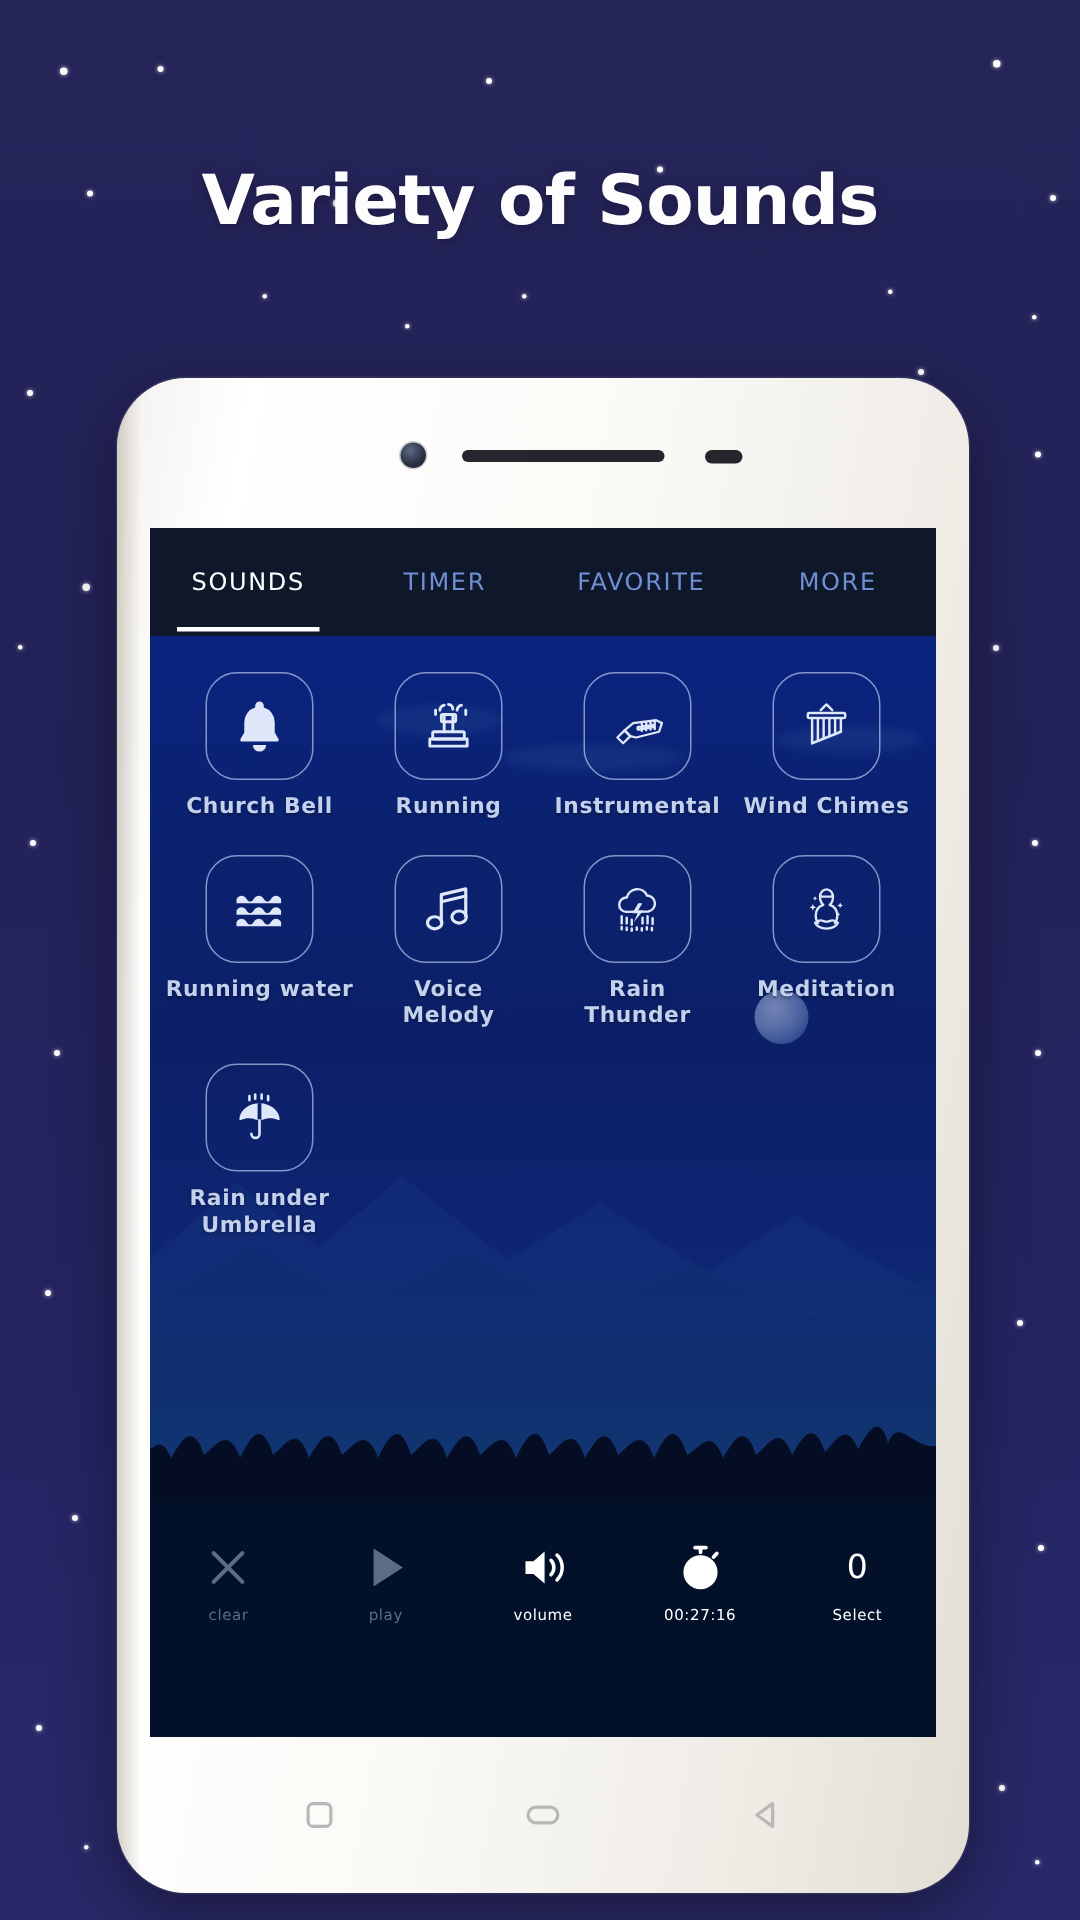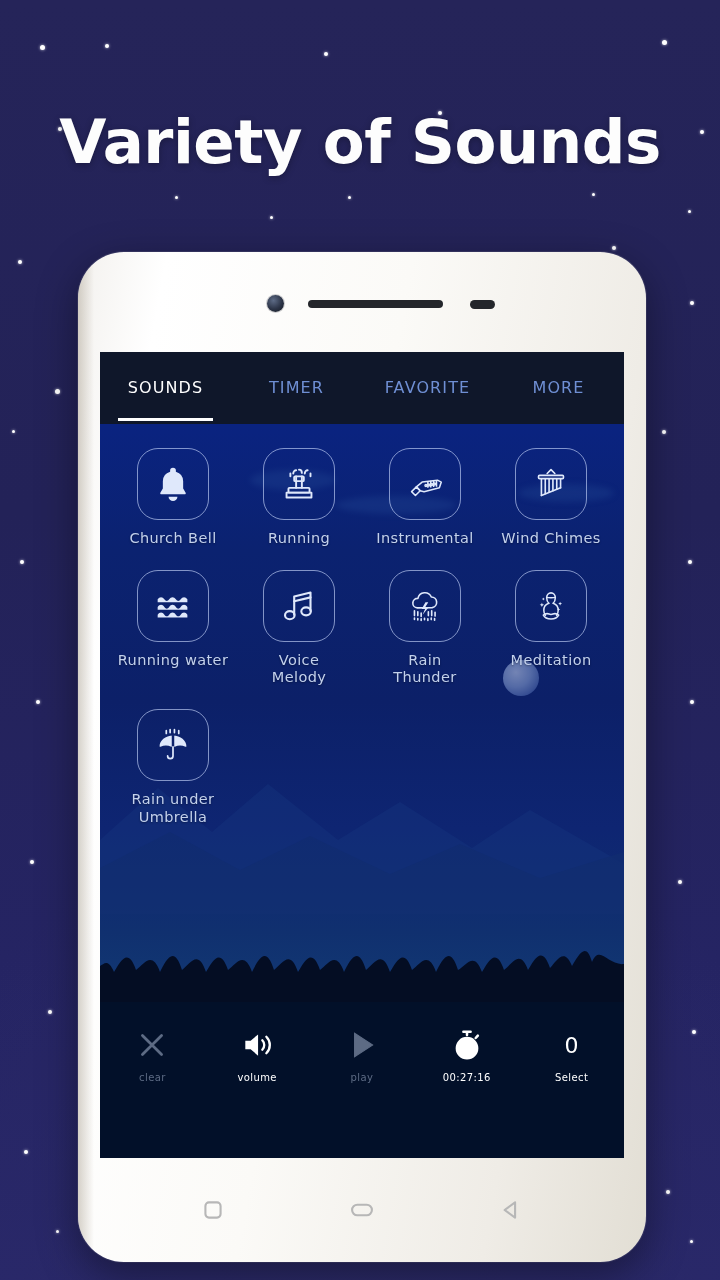--- a/index.html
+++ b/index.html
@@ -18,21 +18,21 @@
       linear-gradient(180deg,#252459 0%,#232258 40%,#252463 75%,#28276a 100%);
   }
   .star{ position:absolute; background:#ffffff; border-radius:50%;
          box-shadow:0 0 3px rgba(255,255,255,.75); }
 
   
   #headline{
     position:absolute; left:0; right:0; top:106px;
     text-align:center;
     font-family:"DejaVu Sans", sans-serif;
-    font-size:61px; font-weight:700; letter-spacing:-.5px;
+    font-size:46px; font-weight:700; letter-spacing:-.5px;
     color:#fdfdfd;
     text-shadow:0 2px 7px rgba(0,0,0,.28);
   }
 
   
   #phone{
     position:absolute; left:78px; top:252px;
     width:568px; height:1010px;
     border-radius:46px;
     background:linear-gradient(100deg,#f3f1ee 0%,#ffffff 12%,#fbfaf7 45%,#efece6 78%,#e2ded4 100%);
@@ -74,21 +74,21 @@
   .tab{ position:relative; flex:1; text-align:center;
         font-family:"DejaVu Sans", sans-serif;
         font-size:16px; letter-spacing:1.1px; color:#6f8fd4; z-index:2;
         padding-bottom:2px; }
   .tab.active{ color:#ffffff; }
   .tab.active .tab-underline{
     position:absolute; left:14%; right:14%; bottom:-22px; height:3px; background:#ffffff; }
 
   
   #scene{ position:relative; height:578px; overflow:hidden;
-          background:linear-gradient(180deg,#0a2380 0%,#0b2270 22%,#0c2068 48%,#0e2572 70%,#10306f 88%,#123a74 100%); }
+          background:linear-gradient(180deg,#0a2380 0%,#0b2270 22%,#0c2068 48%,#0e2572 70%,#10306f 88%,#123a74 100%);font-weight:bold; }
   #moon{ position:absolute; left:403px; top:236px; width:36px; height:36px; border-radius:50%;
          background:radial-gradient(circle at 36% 34%, #c8d6f2 0%, #8fa7d8 45%, #2a4798 100%);
          opacity:.55; filter:blur(.4px); }
   .cloud{ position:absolute; background:#1d3f8d; border-radius:50%; opacity:.45; filter:blur(3px); }
   #mountains{ position:absolute; left:0; right:0; bottom:88px; height:170px; opacity:.55; }
   #grass{ position:absolute; left:0; right:0; bottom:0; height:92px; }
 
   
   #grid{ position:absolute; left:0; right:0; top:24px;
          display:grid; grid-template-columns:repeat(4,1fr); row-gap:22px; padding:0 10px; z-index:3; }
@@ -344,35 +344,35 @@
 
     <div id="toolbar">
 
       <div class="tool dim">
         <svg viewBox="0 0 32 32" fill="none" stroke-width="2.6" stroke-linecap="round">
           <path d="M7 7l18 18M25 7L7 25"></path>
         </svg>
         <span class="tool-label">clear</span>
       </div>
 
+      <div class="tool dim">
+        <svg viewBox="0 0 32 32" stroke="none">
+          <path d="M9 5l17 11L9 27z"></path>
+        </svg>
+        <span class="tool-label">play</span>
+      </div>
+
       <div class="tool bright">
         <svg viewBox="0 0 32 32">
           <path d="M5 12h5l7-6v20l-7-6H5z" stroke="none"></path>
           <path d="M21 11.5a6.5 6.5 0 0 1 0 9M24.8 8.2a11 11 0 0 1 0 15.6" fill="none" stroke-width="2.2" stroke-linecap="round"></path>
         </svg>
         <span class="tool-label">volume</span>
       </div>
 
-      <div class="tool dim">
-        <svg viewBox="0 0 32 32" stroke="none">
-          <path d="M9 5l17 11L9 27z"></path>
-        </svg>
-        <span class="tool-label">play</span>
-      </div>
-
       <div class="tool bright">
         <svg viewBox="0 0 32 32" fill="none" stroke-width="2.4" stroke-linecap="round">
           <circle cx="16" cy="19" r="9.5"></circle>
           <path d="M16 13v6M12.6 3.5h6.8M16 3.5v3M24.2 9.4l2-2.2"></path>
         </svg>
         <span class="tool-label">00:27:16</span>
       </div>
 
       <div class="tool bright">
         <span class="tool-count">0</span>

